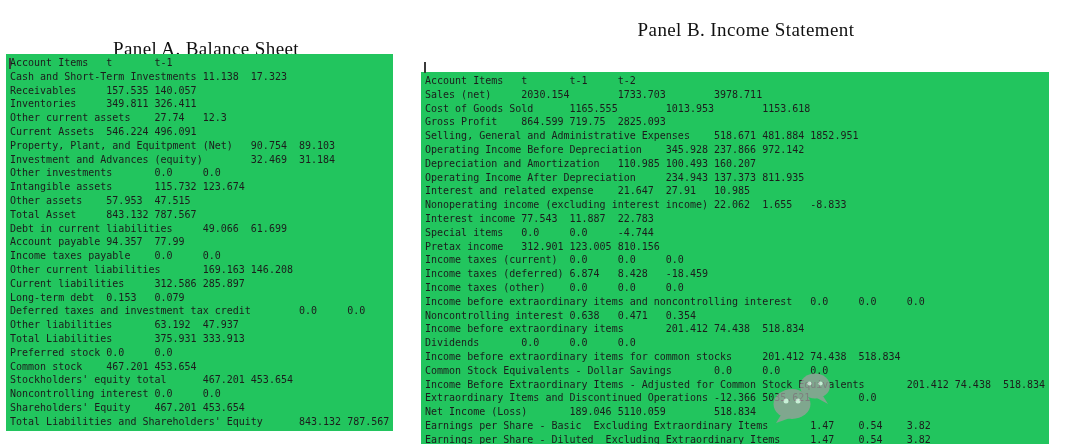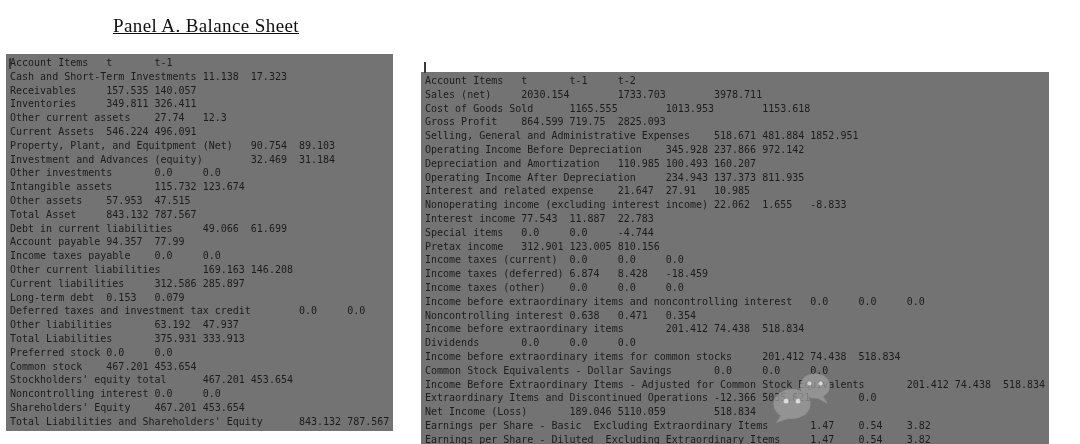--- a/index.html
+++ b/index.html
@@ -8,25 +8,25 @@
     font-family:"Liberation Sans",sans-serif;
   }
   .panel{position:absolute;top:0;height:444px;}
   .panel-a{left:6px;width:400px;}
   .panel-b{left:421px;width:650px;}
   .panel-title{
     position:absolute;width:100%;text-align:center;margin:0;
     font-family:"Liberation Serif","DejaVu Serif",serif;
     font-weight:400;font-size:19px;color:#101010;letter-spacing:.4px;white-space:nowrap;
   }
-  .panel-a .panel-title{top:15px;text-decoration:underline;}
+  .panel-a .panel-title{top:38px;}
   .panel-b .panel-title{top:19px;}
   .panel-text{
     position:absolute;left:0;margin:0;padding:2px 4px;
-    background:#737373;
+    background:#22c55e;
     font-family:"DejaVu Sans Mono","Liberation Mono",monospace;
     font-size:10px;line-height:13.8px;color:#1c1c1c;
     white-space:pre;
   }
   .panel-a .panel-text{top:54px;}
   .panel-b .panel-text{top:72px;}
   .caret{position:absolute;width:1.5px;height:11px;background:#3a3a3a;}
   .panel-a .caret{left:3px;top:58px;}
   .panel-b .caret{left:3px;top:62px;}
   .watermark{
@@ -69,20 +69,21 @@
 Preferred stock 0.0     0.0
 Common stock    467.201 453.654
 Stockholders' equity total      467.201 453.654
 Noncontrolling interest 0.0     0.0
 Shareholders' Equity    467.201 453.654
 Total Liabilities and Shareholders' Equity      843.132 787.567</pre>
   <div class="caret"></div>
 </section>
 
 <section class="panel panel-b">
+  <h2 class="panel-title">Panel B. Income Statement</h2>
   <pre class="panel-text">Account Items   t       t-1     t-2
 Sales (net)     2030.154        1733.703        3978.711
 Cost of Goods Sold      1165.555        1013.953        1153.618
 Gross Profit    864.599 719.75  2825.093
 Selling, General and Administrative Expenses    518.671 481.884 1852.951
 Operating Income Before Depreciation    345.928 237.866 972.142
 Depreciation and Amortization   110.985 100.493 160.207
 Operating Income After Depreciation     234.943 137.373 811.935
 Interest and related expense    21.647  27.91   10.985
 Nonoperating income (excluding interest income) 22.062  1.655   -8.833

